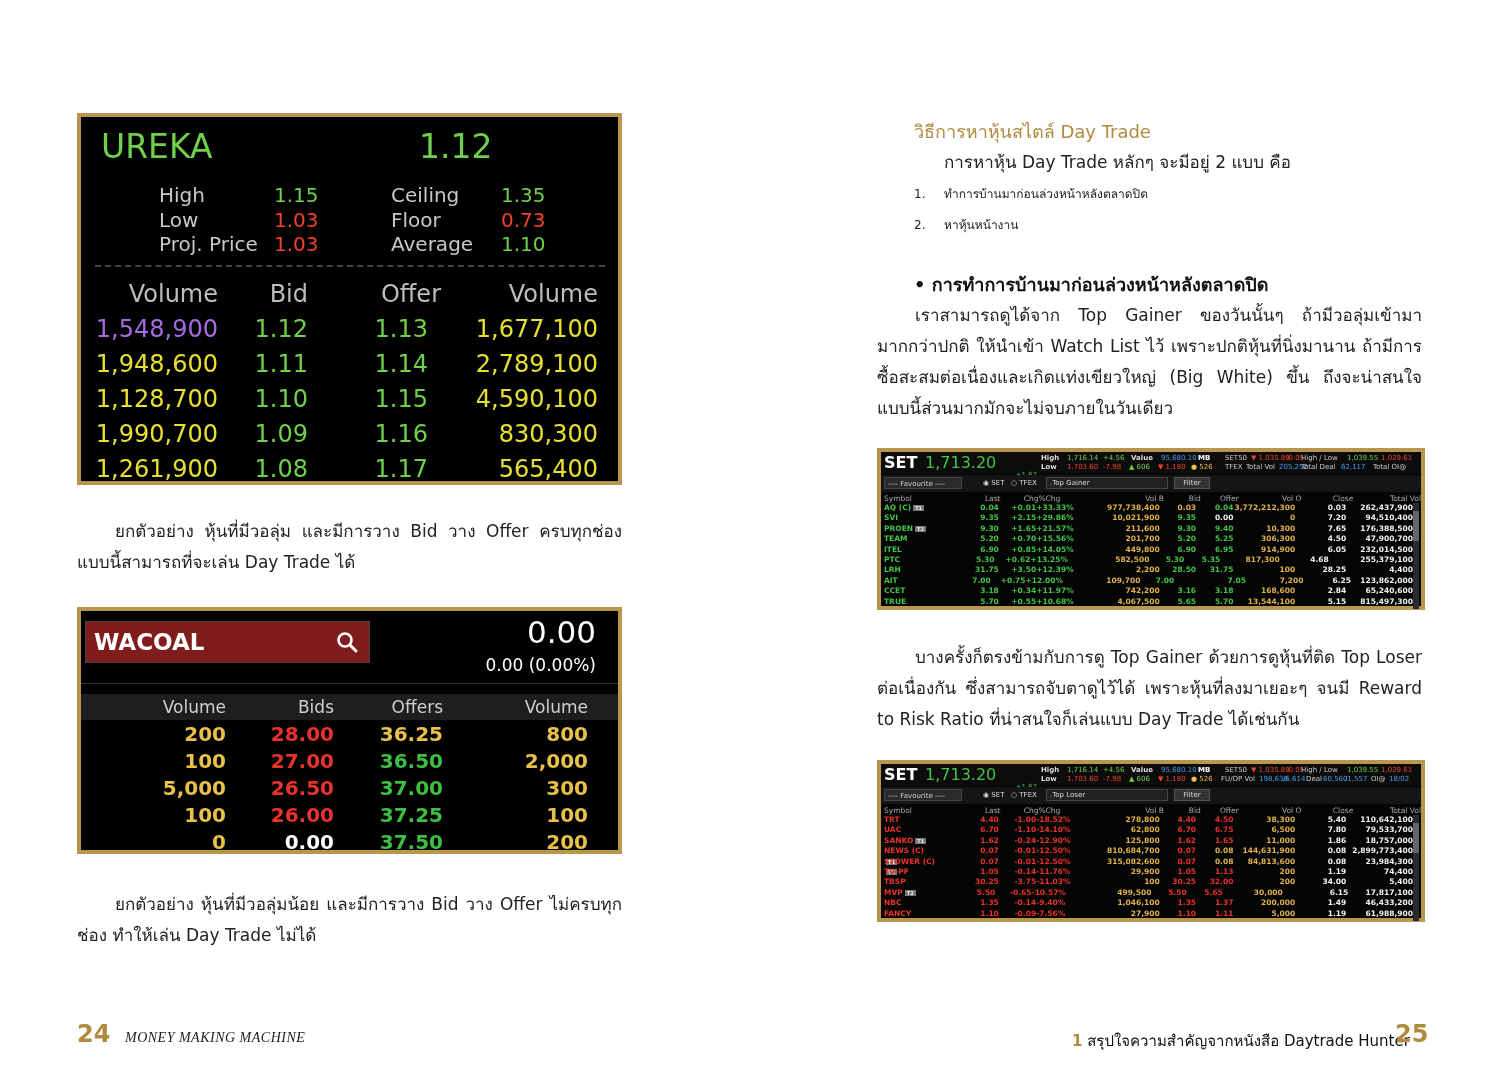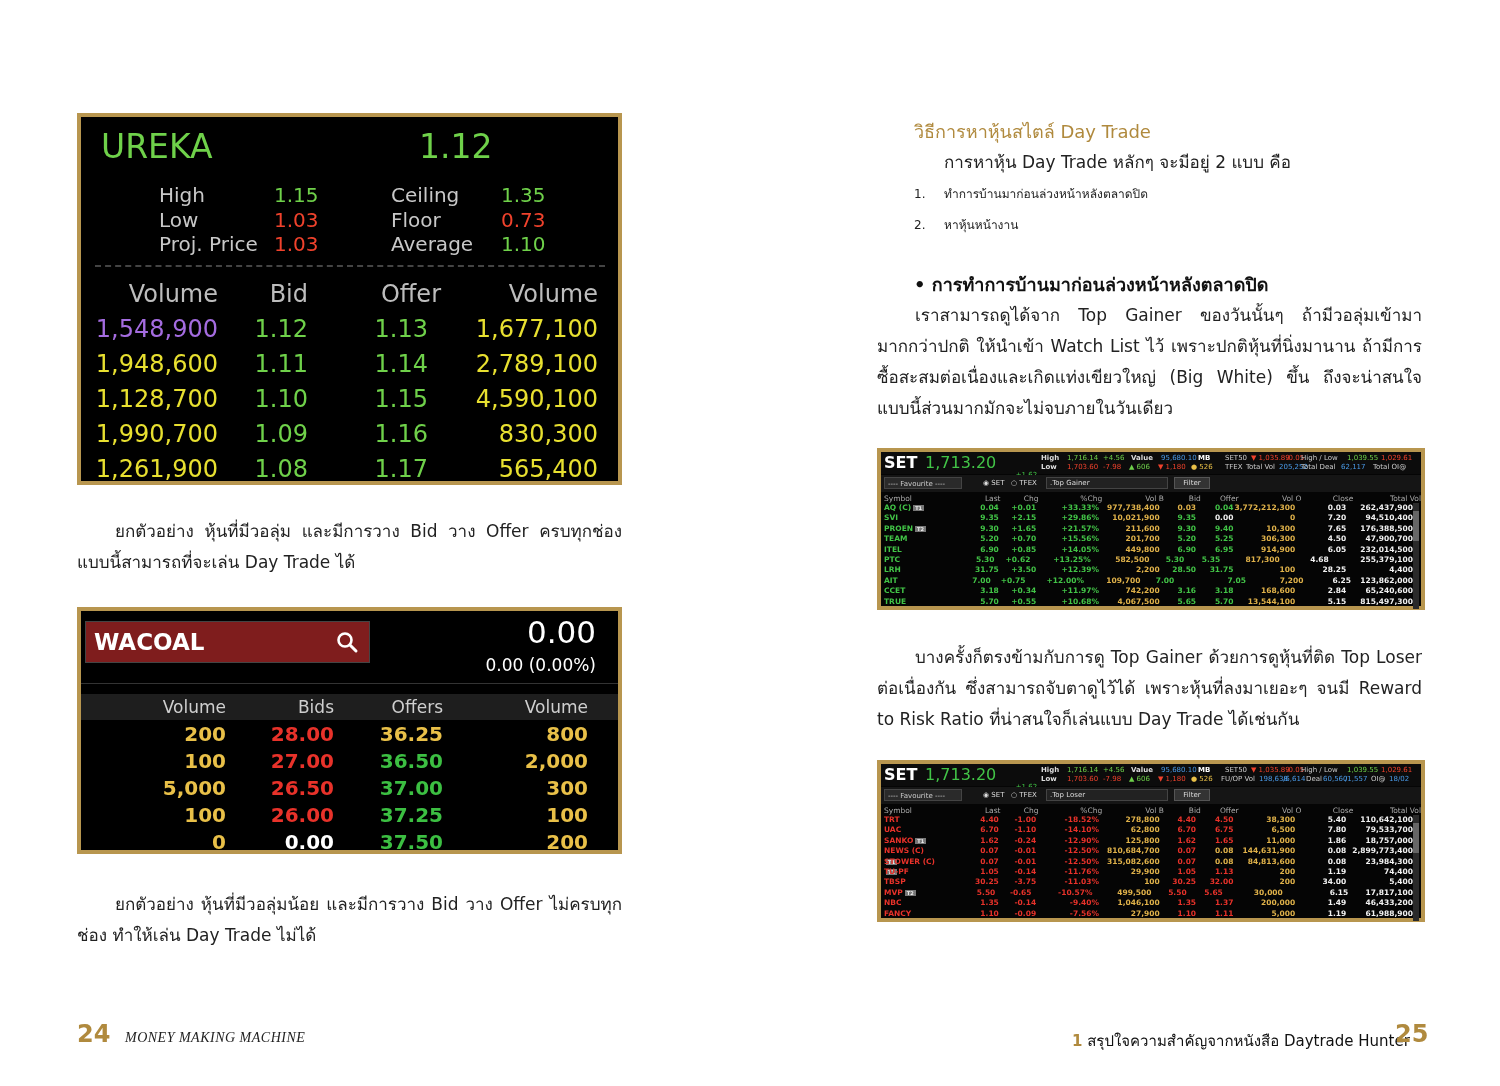--- a/index.html
+++ b/index.html
@@ -56,21 +56,21 @@
   .bar2 { left:0; top:23px; width:540px; height:17px; background:#151515; }
   .dd { left:3px; top:2px; width:78px; height:12px; background:#2a2a2a; border:1px solid #444; font-size:7px; color:#ccc; line-height:12px; padding-left:3px; box-sizing:border-box; }
   .radio { font-size:7px; color:#ddd; top:4px; }
   .search2 { left:165px; top:2px; width:122px; height:12px; background:#222; border:1px solid #444; font-size:7px; color:#ddd; line-height:11px; padding-left:3px; box-sizing:border-box; }
   .filter { left:293px; top:2px; width:36px; height:12px; background:#333; border:1px solid #555; font-size:7px; color:#ddd; line-height:11px; text-align:center; box-sizing:border-box; }
   .thead { left:0; top:42px; width:540px; height:9px; display:flex; font-size:7.5px; color:#aaa; line-height:9px; }
   .tbody { left:0; top:51px; width:532px; }
   .trow { display:flex; font-size:7.5px; line-height:10.4px; height:10.4px; font-weight:bold; }
   .c-sym { width:56px; padding-left:3px; box-sizing:border-box; text-align:left; }
   .c-last { width:64px; text-align:right; } .c-chg { width:38px; text-align:right; }
-  .c-pchg { width:64px; text-align:right; } .c-volb { width:62px; text-align:right; }
+  .c-pchg { width:64px; } .c-volb { width:62px; text-align:right; }
   .c-bid { width:37px; text-align:right; } .c-off { width:38px; text-align:right; }
   .c-volo { width:63px; text-align:right; } .c-close { width:52px; text-align:right; }
   .c-tot { width:68px; text-align:right; }
   .badge { display:inline-block; background:#777; color:#eee; font-size:5px; line-height:6px; padding:0 2px; margin-left:2px; vertical-align:middle; }
   .scroll { right:2px; top:51px; width:6px; height:106px; background:#2a2a2a; }
   .scroll .thumb { left:0; top:8px; width:6px; height:30px; background:#666; }
 
   .footer-num { font-size:24px; font-weight:bold; color:#b08a3e; }
 </style>
 </head>

